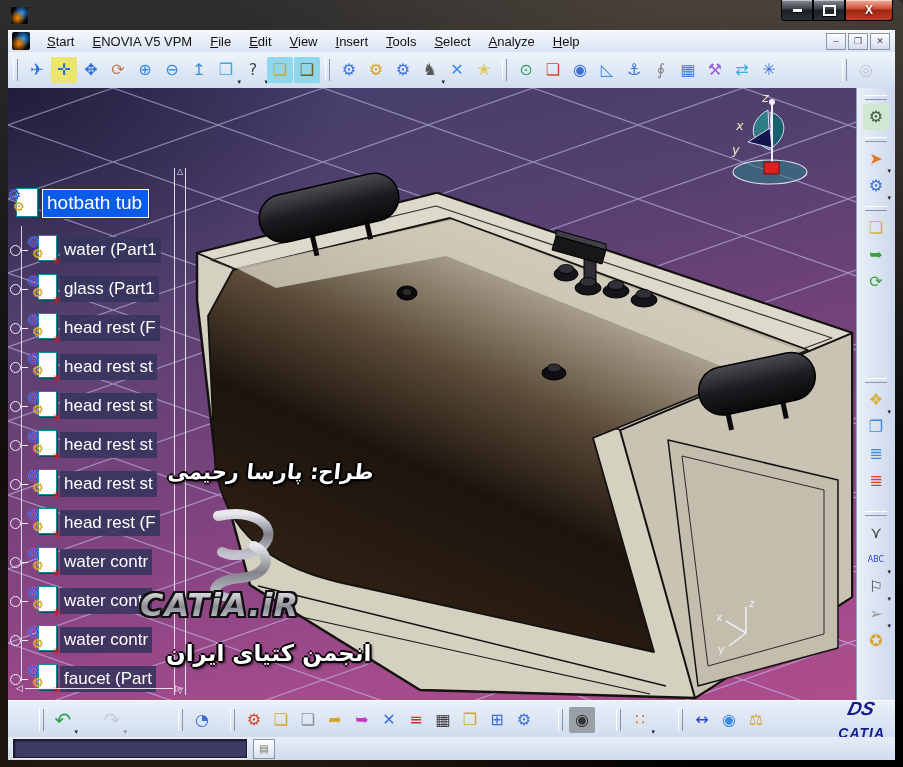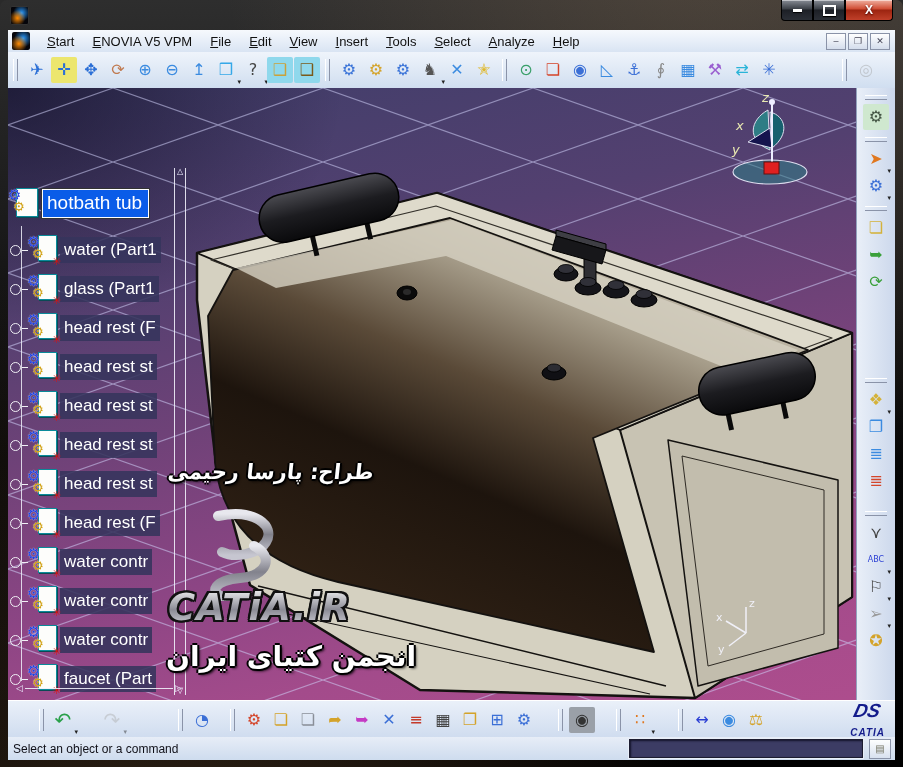--- a/index.html
+++ b/index.html
@@ -58,21 +58,21 @@
   .toolbar-bottom .tb-handle{width:3px;height:22px;border-left:1px solid #fff;border-right:1px solid #8a93a8;margin:0 5px;}
   .toolbar-bottom .tb-group:nth-of-type(1){padding-left:26px;}
   .toolbar-bottom .tb-group:nth-of-type(1) .tb-btn{margin-right:22px;}
   .toolbar-bottom .tb-group:nth-of-type(2){margin-left:26px;}
   .toolbar-bottom .tb-group:nth-of-type(3){margin-left:10px;}
   .toolbar-bottom .tb-group:nth-of-type(4){margin-left:16px;}
   .toolbar-bottom .tb-group:nth-of-type(5){margin-left:16px;}
   .toolbar-bottom .tb-group:nth-of-type(6){margin-left:20px;}
   .catia-logo{margin-left:auto;margin-right:10px;display:flex;flex-direction:column;align-items:center;line-height:1;}
   .catia-logo .ds{font-size:19px;font-weight:bold;font-style:italic;color:#141c8c;transform:skewX(-14deg);}
-  .catia-logo .cat{font-size:10px;font-weight:bold;font-style:italic;color:#141c8c;letter-spacing:1px;margin-top:8px;}
+  .catia-logo .cat{font-size:14px;font-weight:bold;font-style:italic;color:#141c8c;letter-spacing:1px;margin-top:8px;}
   
   .statusbar{position:absolute;left:8px;top:737px;width:887px;height:23px;display:flex;align-items:center;
     background:linear-gradient(#e7edf7,#cedcee);font-size:12px;color:#101018;padding-left:5px;box-sizing:border-box;}
   .status-msg{flex:1;}
   .cmd-input{width:228px;height:15px;background:#3c3c64;border:1px solid #1c1c30;box-shadow:inset 1px 1px 2px #14142a, 0 0 0 1px #e8eef8;
     color:#fff;font-size:11px;margin-right:6px;}
   .pw-btn{width:20px;height:18px;border:1px solid #8a93a8;background:linear-gradient(#fdfefe,#d8e1ef);
     display:flex;align-items:center;justify-content:center;font-size:10px;color:#776;margin-right:4px;}
   
   .viewport{position:absolute;left:8px;top:88px;width:849px;height:612px;overflow:hidden;
@@ -98,24 +98,24 @@
   .t-label{margin-left:1px;background:rgba(54,52,92,.88);color:#fff;font-size:17px;padding:3px 4px;white-space:nowrap;flex:none;}
   .v-scroll{position:absolute;left:166px;top:80px;width:10px;height:527px;
     border-left:1px solid rgba(240,240,250,.9);border-right:1px solid rgba(240,240,250,.9);
     display:flex;flex-direction:column;justify-content:space-between;align-items:center;color:#eef;font-size:8px;line-height:1;}
   .h-scroll{position:absolute;left:8px;top:596px;width:166px;display:flex;align-items:center;color:#eef;font-size:9px;line-height:1;}
   .hs-line{flex:1;height:1px;background:rgba(240,240,250,.9);margin:0 2px;}
   
   .wm{position:absolute;pointer-events:none;font-family:"DejaVu Sans",sans-serif;}
   .wm-designer{left:160px;top:372px;font-size:21px;font-weight:bold;color:#fff;transform:skewX(-6deg);
     text-shadow:-2px 0 0 #000,2px 0 0 #000,0 -2px 0 #000,0 2px 0 #000,2px 2px 3px #000;}
-  .wm-site{left:132px;top:498px;font-size:37px;font-weight:bold;font-style:italic;letter-spacing:1px;
+  .wm-site{left:132px;top:498px;font-size:32px;font-weight:bold;font-style:italic;letter-spacing:1px;
     color:#e4e4ea;background:linear-gradient(#ffffff,#8b8b95 55%,#dcdce4);-webkit-background-clip:text;background-clip:text;
-    -webkit-text-fill-color:transparent;filter:drop-shadow(2px 0 0 #111) drop-shadow(-2px 0 0 #111) drop-shadow(0 2px 0 #111) drop-shadow(0 -2px 0 #111);margin-left:28px;}
-  .wm-forum{left:158px;top:552px;font-size:28px;font-weight:bold;color:#fff;
+    -webkit-text-fill-color:transparent;filter:drop-shadow(2px 0 0 #111) drop-shadow(-2px 0 0 #111) drop-shadow(0 2px 0 #111) drop-shadow(0 -2px 0 #111);}
+  .wm-forum{left:158px;top:552px;font-size:23px;font-weight:bold;color:#fff;
     text-shadow:-2px 0 0 #000,2px 0 0 #000,0 -2px 0 #000,0 2px 0 #000,2px 2px 3px #000;}
   .wm-ds{left:172px;top:418px;}
 </style>
 </head>
 <body>
 
 <div id="window">
 
   <div class="titlebar">
     <span class="app-ico"></span>
@@ -674,18 +674,17 @@
           <span class="tb-glyph" style="color: rgb(212, 163, 42);">⚖</span>
         </span>
       </div>
       <div class="catia-logo">
         <span class="ds">DS</span>
         <span class="cat">CATIA</span>
       </div>
     </div>
 
   <div class="statusbar">
-    <span class="status-msg">Select an object or a command</span>
     <input class="cmd-input" value="" style="">
     <span class="pw-btn">▤</span>
   </div>
 
 </div>
 
 </body></html>

